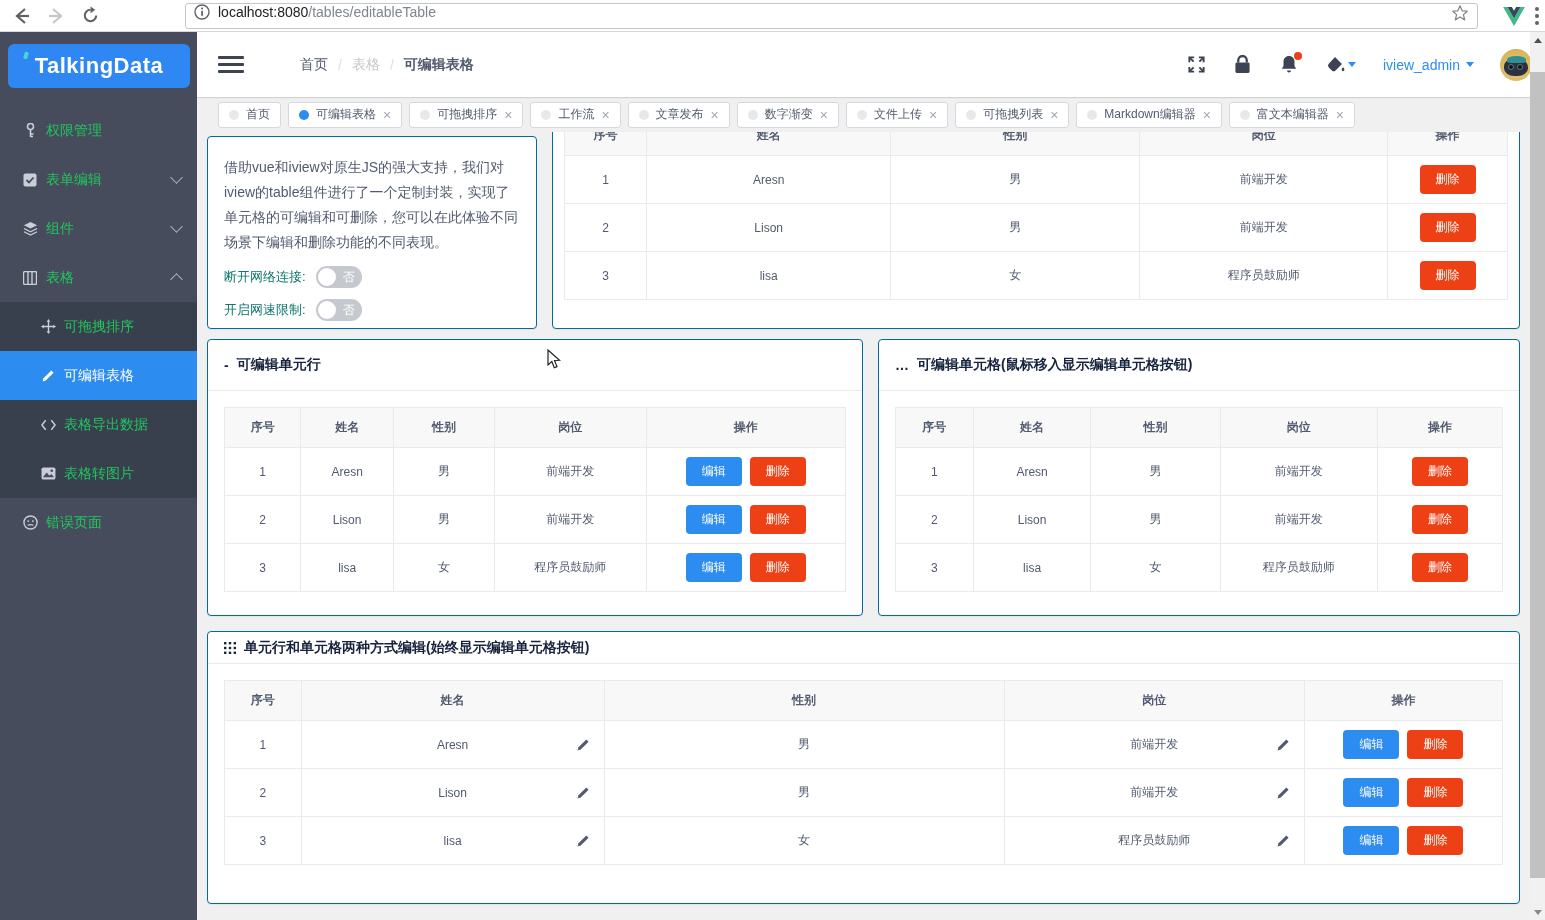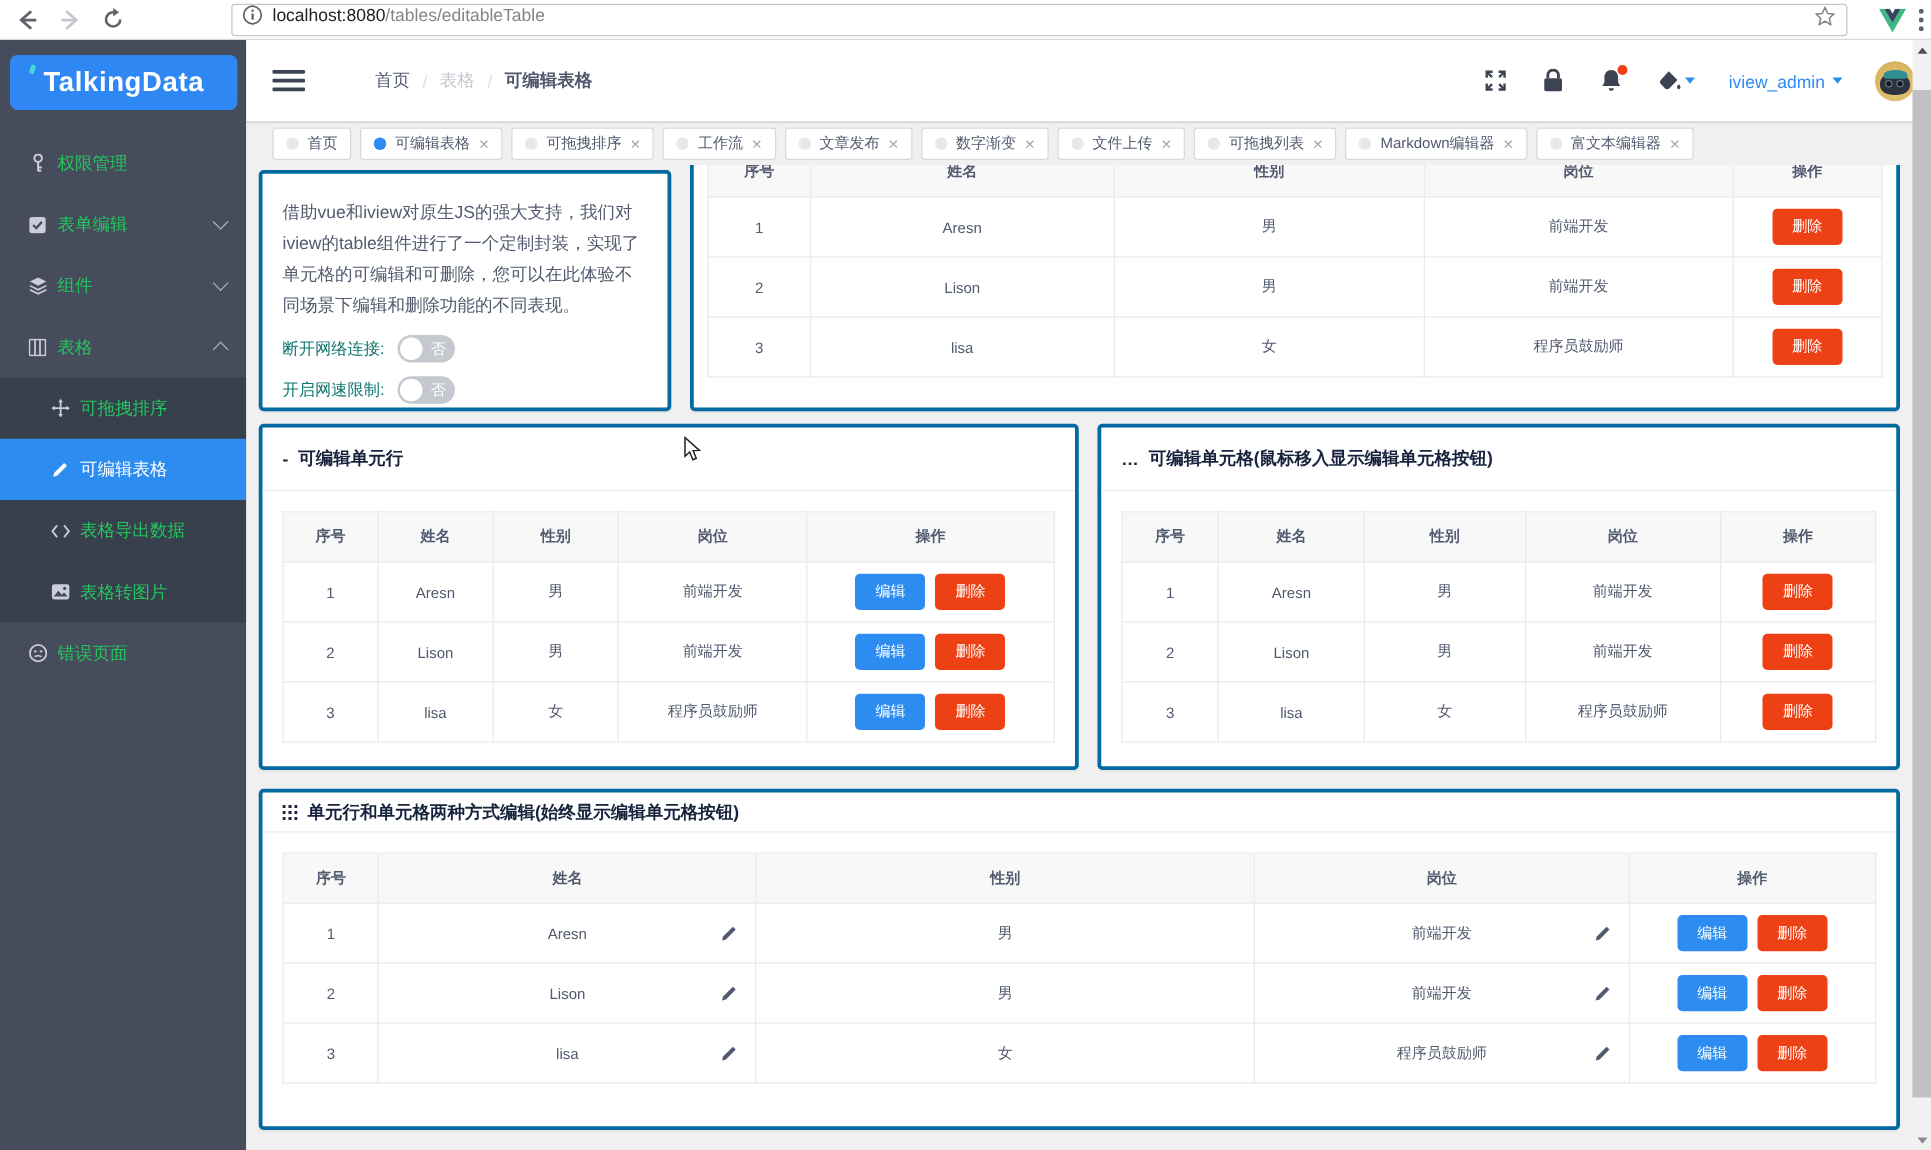--- a/index.html
+++ b/index.html
@@ -56,21 +56,21 @@
 
   
   .tabbar { height:35px; background:#f0f0f0; display:flex; align-items:center; padding-left:21px; position:relative; z-index:4; }
   .tab { height:26px; background:#fff; border:1px solid #d5d9de; border-radius:3px; display:inline-flex; align-items:center; gap:7px; padding:0 10px; margin-right:7px; font-size:12px; color:#515a6e; cursor:pointer; white-space:nowrap; }
   .tab .dot { width:10px; height:10px; border-radius:50%; background:#e6e8ea; }
   .tab.active .dot { background:#2d8cf0; }
   .tab .x { color:#9ea7b4; font-size:14px; line-height:1; cursor:pointer; }
 
   
   .content { position:relative; flex:1; background:#f0f0f0; overflow:hidden; }
-  .card { position:absolute; background:#fff; border:3px solid #0369a1; border-radius:4px; box-shadow:0 1px 1px rgba(0,0,0,.05); }
+  .card { position:absolute; background:#fff; border:1px solid #0369a1; border-radius:4px; box-shadow:0 1px 1px rgba(0,0,0,.05); }
   .card-head { height:51px; display:flex; align-items:center; gap:8px; padding:0 16px; border-bottom:1px solid #e8eaec; font-size:14px; font-weight:bold; color:#17233d; }
   .card-body { padding:16px; }
 
   #info-card { left:10px; top:4px; width:330px; height:193px; padding:18px 16px; }
   .info-text { font-size:14px; line-height:25px; color:#515a6e; }
   .toggle-row { display:flex; align-items:center; gap:10px; margin-top:11px; }
   .toggle-label { color:#0f766e; font-size:13px; }
   .iswitch { width:46px; height:22px; border-radius:22px; background:#c5c8ce; position:relative; cursor:pointer; }
   .iswitch .knob { position:absolute; left:2px; top:2px; width:18px; height:18px; border-radius:50%; background:#fff; }
   .iswitch .sw-txt { position:absolute; right:7px; top:4px; font-size:12px; color:#fff; line-height:14px; }

